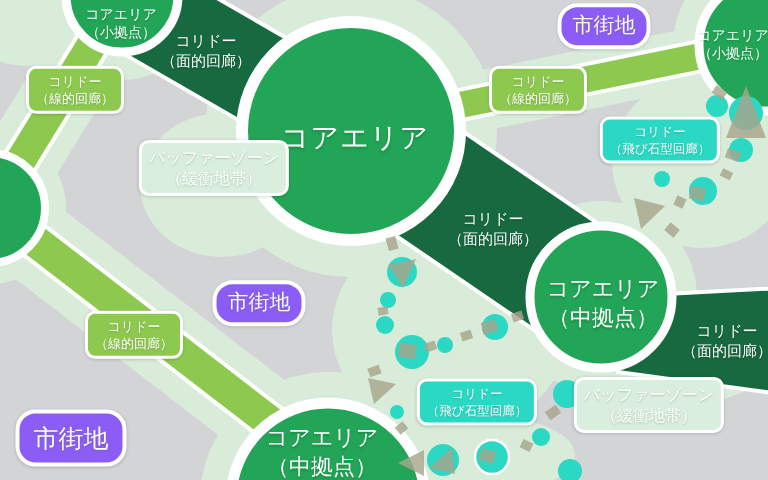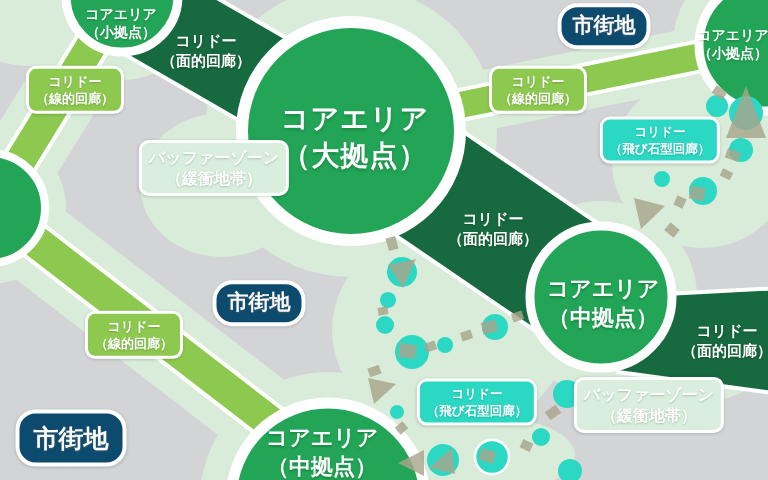--- a/index.html
+++ b/index.html
@@ -5,41 +5,41 @@
   html,body{margin:0;padding:0;background:#888;}
   .stage{
     position:relative;width:768px;height:480px;overflow:hidden;
     background:#d3d4d6;
     font-family:"DejaVu Sans","Liberation Sans",sans-serif;
   }
   .stage svg{position:absolute;left:0;top:0;}
   
   .lbl{
     position:absolute;transform:translate(-50%,-50%);
-    text-align:center;font-weight:bold;color:#fff;
+    text-align:center;font-weight:normal;color:#fff;
     line-height:1.32;white-space:nowrap;z-index:5;
   }
   .lbl span{display:block;}
   
   .node-lg{font-size:28px;text-shadow:0 2px 3px rgba(0,60,20,.25);letter-spacing:1px;}
   .node-md{font-size:22px;text-shadow:0 2px 2px rgba(0,60,20,.25);}
   .node-sm{font-size:14px;text-shadow:0 1px 2px rgba(0,60,20,.3);}
   
   .band-lbl{font-size:15px;text-shadow:0 1px 2px rgba(0,40,15,.35);}
   
   .chip{
     border:3px solid #fff;border-radius:10px;
     padding:4px 7px;box-shadow:0 1px 3px rgba(0,0,0,.15);
     text-shadow:0 1px 2px rgba(0,0,0,.18);
   }
   .chip-linear{background:#8dc84f;font-size:13px;}
   .chip-stepping{background:#2bd8c3;font-size:12.5px;}
   .chip-buffer{background:#daeedd;font-size:16px;text-shadow:0 1px 2px rgba(120,160,130,.55);}
   .chip-urban{
-    background:#0c4a6e;border-width:4px;border-radius:20px;
+    background:#8b5cf6;border-width:4px;border-radius:20px;
     padding:5px 11px;font-size:21px;color:#fbfbfb;
     text-shadow:0 1px 2px rgba(110,110,110,.5);
   }
   .chip-urban.big{font-size:25px;padding:8px 14px;}
 </style>
 </head>
 <body>
 
 <div class="stage">
 
@@ -133,21 +133,20 @@
       <rect x="548" y="406" width="10" height="13" transform="rotate(55 553 412.5)"></rect>
       <rect x="521" y="441" width="11" height="9" transform="rotate(25 526.5 445.5)"></rect>
       <rect x="480" y="450" width="15" height="12" transform="rotate(18 487.5 456)"></rect>
       <polygon points="452,448 429,468 455,474"></polygon>
       <polygon points="398,463 424,450 424,476"></polygon>
     </g>
   </svg>
 
   <div class="lbl node-lg" style="left:355px;top:138px;">
     <span>コアエリア</span>
-    <span>（大拠点）</span>
   </div>
   <div class="lbl node-sm" style="left:121px;top:23px;">
     <span>コアエリア</span>
     <span>（小拠点）</span>
   </div>
   <div class="lbl node-sm" style="left:733px;top:44px;">
     <span>コアエリア</span>
     <span>（小拠点）</span>
   </div>
   <div class="lbl node-md" style="left:603px;top:303px;">

